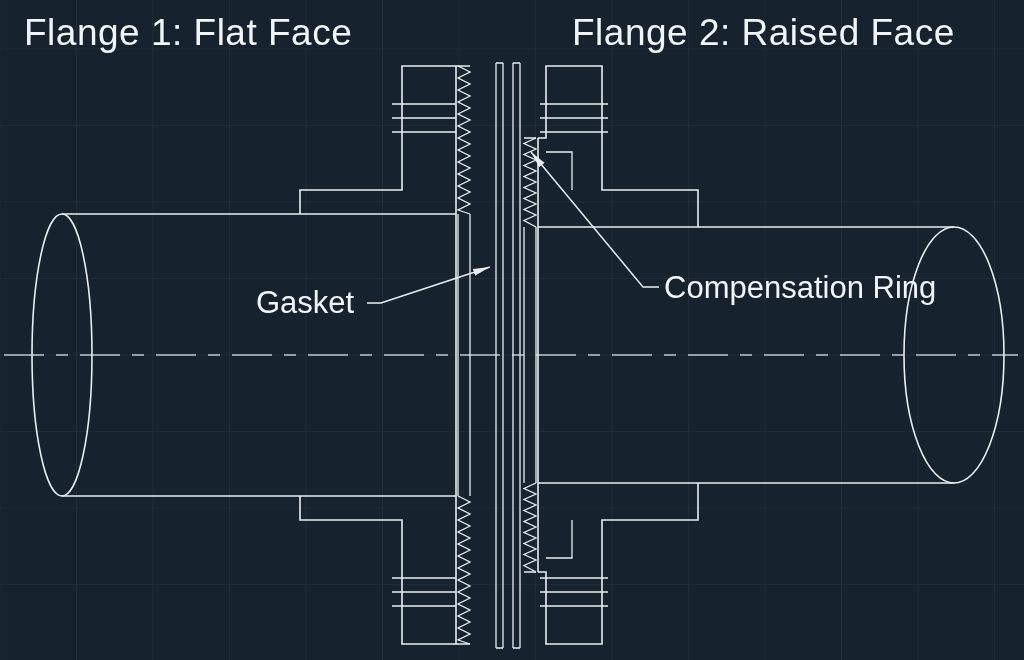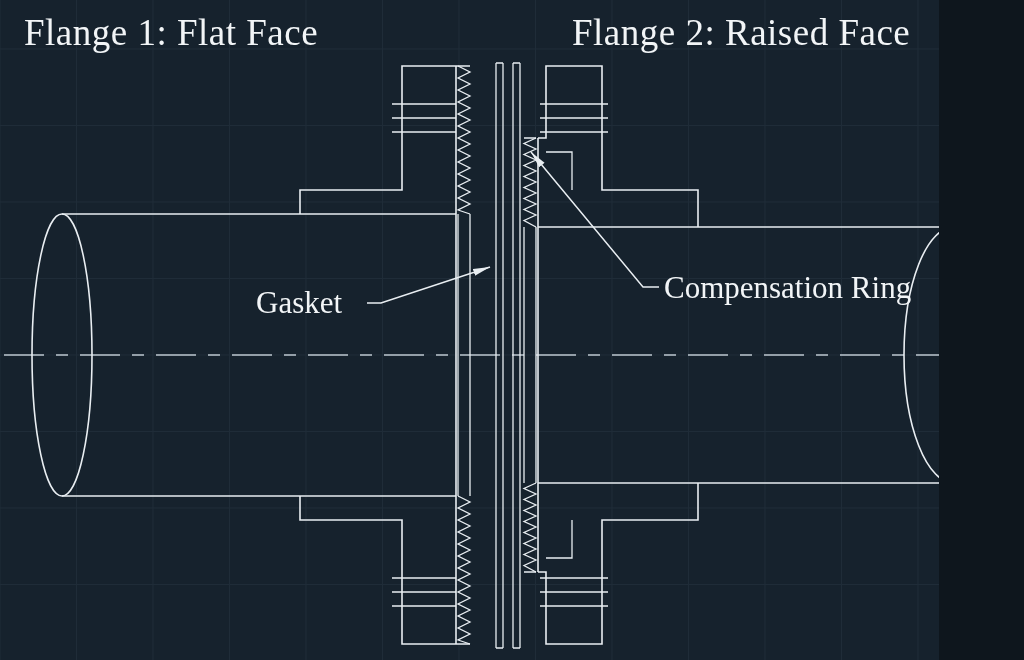--- a/index.html
+++ b/index.html
@@ -6,29 +6,29 @@
     --bg:#16222d;
     --line:#e9eef2;
     --centerline:#bdc8d0;
     --grid:#1f2c38;
     --text:#f2f5f7;
     --arrow:#e9eef2;
   }
   html,body{margin:0;padding:0;background:#0e161d;}
   .canvas{
     position:relative;
-    width:939px;height:660px;
+    width:1024px;height:660px;
     overflow:hidden;
     background-color:var(--bg);
     background-image:
       linear-gradient(to bottom, var(--grid) 1px, transparent 1px),
       linear-gradient(to right, var(--grid) 1px, transparent 1px);
     background-size:76.5px 76.5px;
     background-position:-0.5px -28px;
-    font-family:Liberation Serif, serif;
+    font-family:Liberation Sans, sans-serif;
   }
   svg{display:block;width:1024px;height:660px;}
   .geo{stroke:var(--line);stroke-width:1.6;fill:none;stroke-linecap:butt;stroke-linejoin:miter;}
   .thin{stroke-width:1.3;}
   .cl{stroke:var(--centerline);stroke-width:1.4;fill:none;stroke-dasharray:40 12 12 12;}
   .leader{stroke:var(--line);stroke-width:1.5;fill:none;}
   text{fill:var(--text);stroke:none;}
   .title{font-size:37px;letter-spacing:0.5px;}
   .note{font-size:31px;}
 </style>

